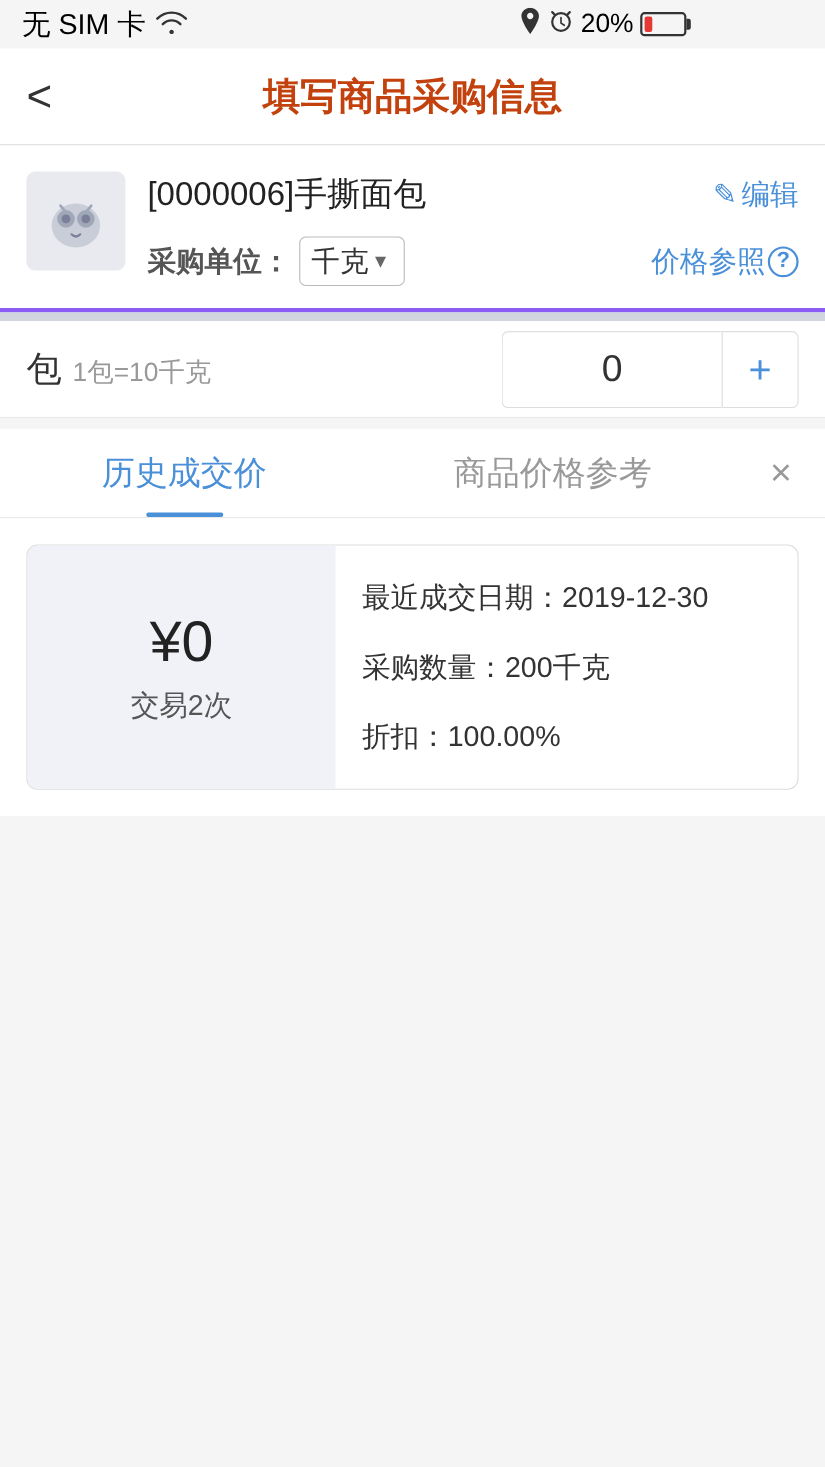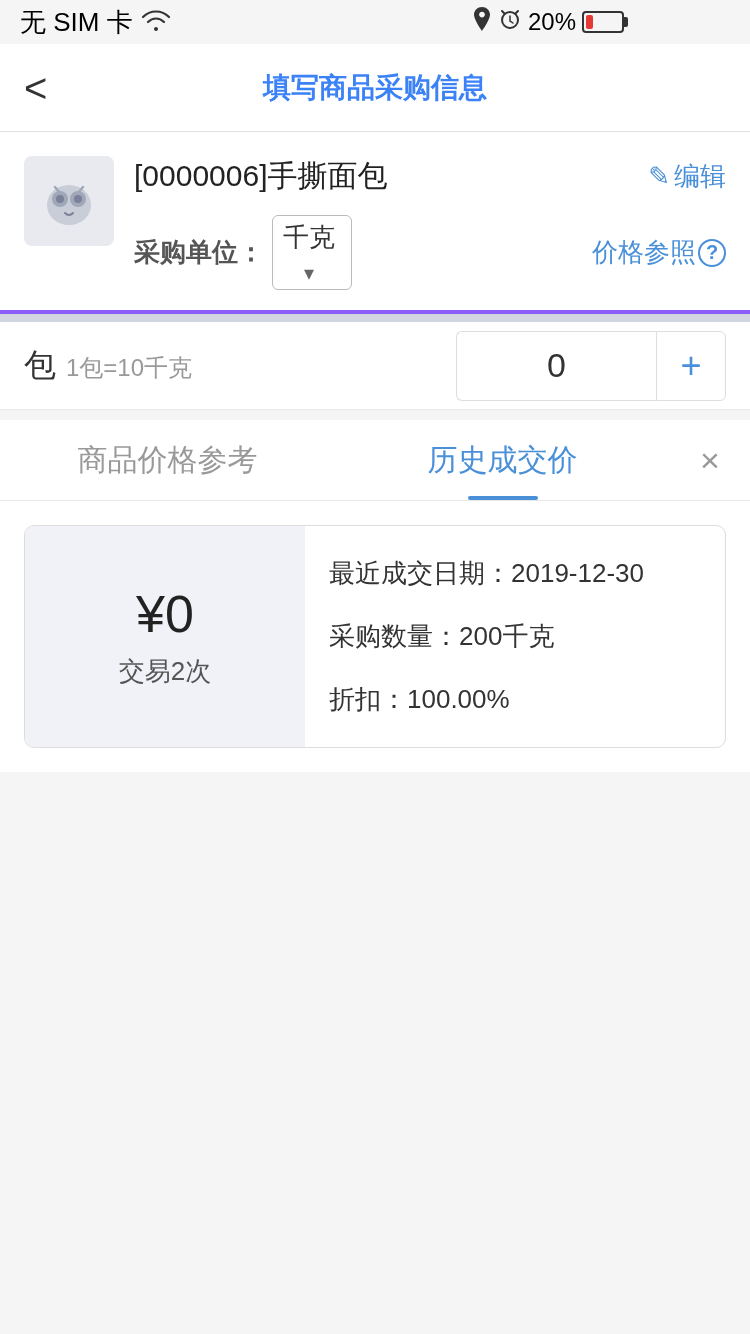--- a/index.html
+++ b/index.html
@@ -82,23 +82,23 @@
     }
     .nav-back {
       position: absolute;
       left: 24px;
       font-size: 40px;
       color: #333;
       cursor: pointer;
       line-height: 1;
     }
     .nav-title {
-      font-size: 28px;
+      font-size: 34px;
       font-weight: 600;
-      color: #3b82f6;
+      color: #c2410c;
     }
 
     
     .product-card {
       background: #fff;
       margin-top: 0;
       padding: 24px 24px 20px 24px;
       border-bottom: 4px solid #8b5cf6;
     }
     .product-header {
@@ -160,21 +160,20 @@
       border: 1px solid #bbb;
       border-radius: 6px;
       padding: 4px 16px 4px 10px;
       font-size: 26px;
       color: #333;
       background: #fff;
       display: inline-flex;
       align-items: center;
       gap: 6px;
       cursor: pointer;
-      flex-direction: column;
     }
     .unit-select-arrow {
       font-size: 20px;
       color: #666;
     }
     .price-ref-btn {
       font-size: 26px;
       color: #4a90d9;
       display: flex;
       align-items: center;
@@ -445,25 +444,25 @@
     <span class="quantity-conversion">1包=10千克</span>
   </div>
   <div class="quantity-input-group">
     <div class="quantity-input-box">0</div>
     <div class="quantity-plus-btn">+</div>
   </div>
 </div>
 
 <div class="tab-section">
   <div class="tab-bar">
+    <div class="tab-item active">
+      <span>历史成交价</span>
+    </div>
     <div class="tab-item">
       <span>商品价格参考</span>
-    </div>
-    <div class="tab-item active">
-      <span>历史成交价</span>
     </div>
     <div class="tab-close-btn">×</div>
   </div>
 
   <div class="history-content">
     <div class="price-card">
       <div class="price-card-left">
         <div class="price-amount">¥0</div>
         <div class="price-trade-count">交易2次</div>
       </div>

